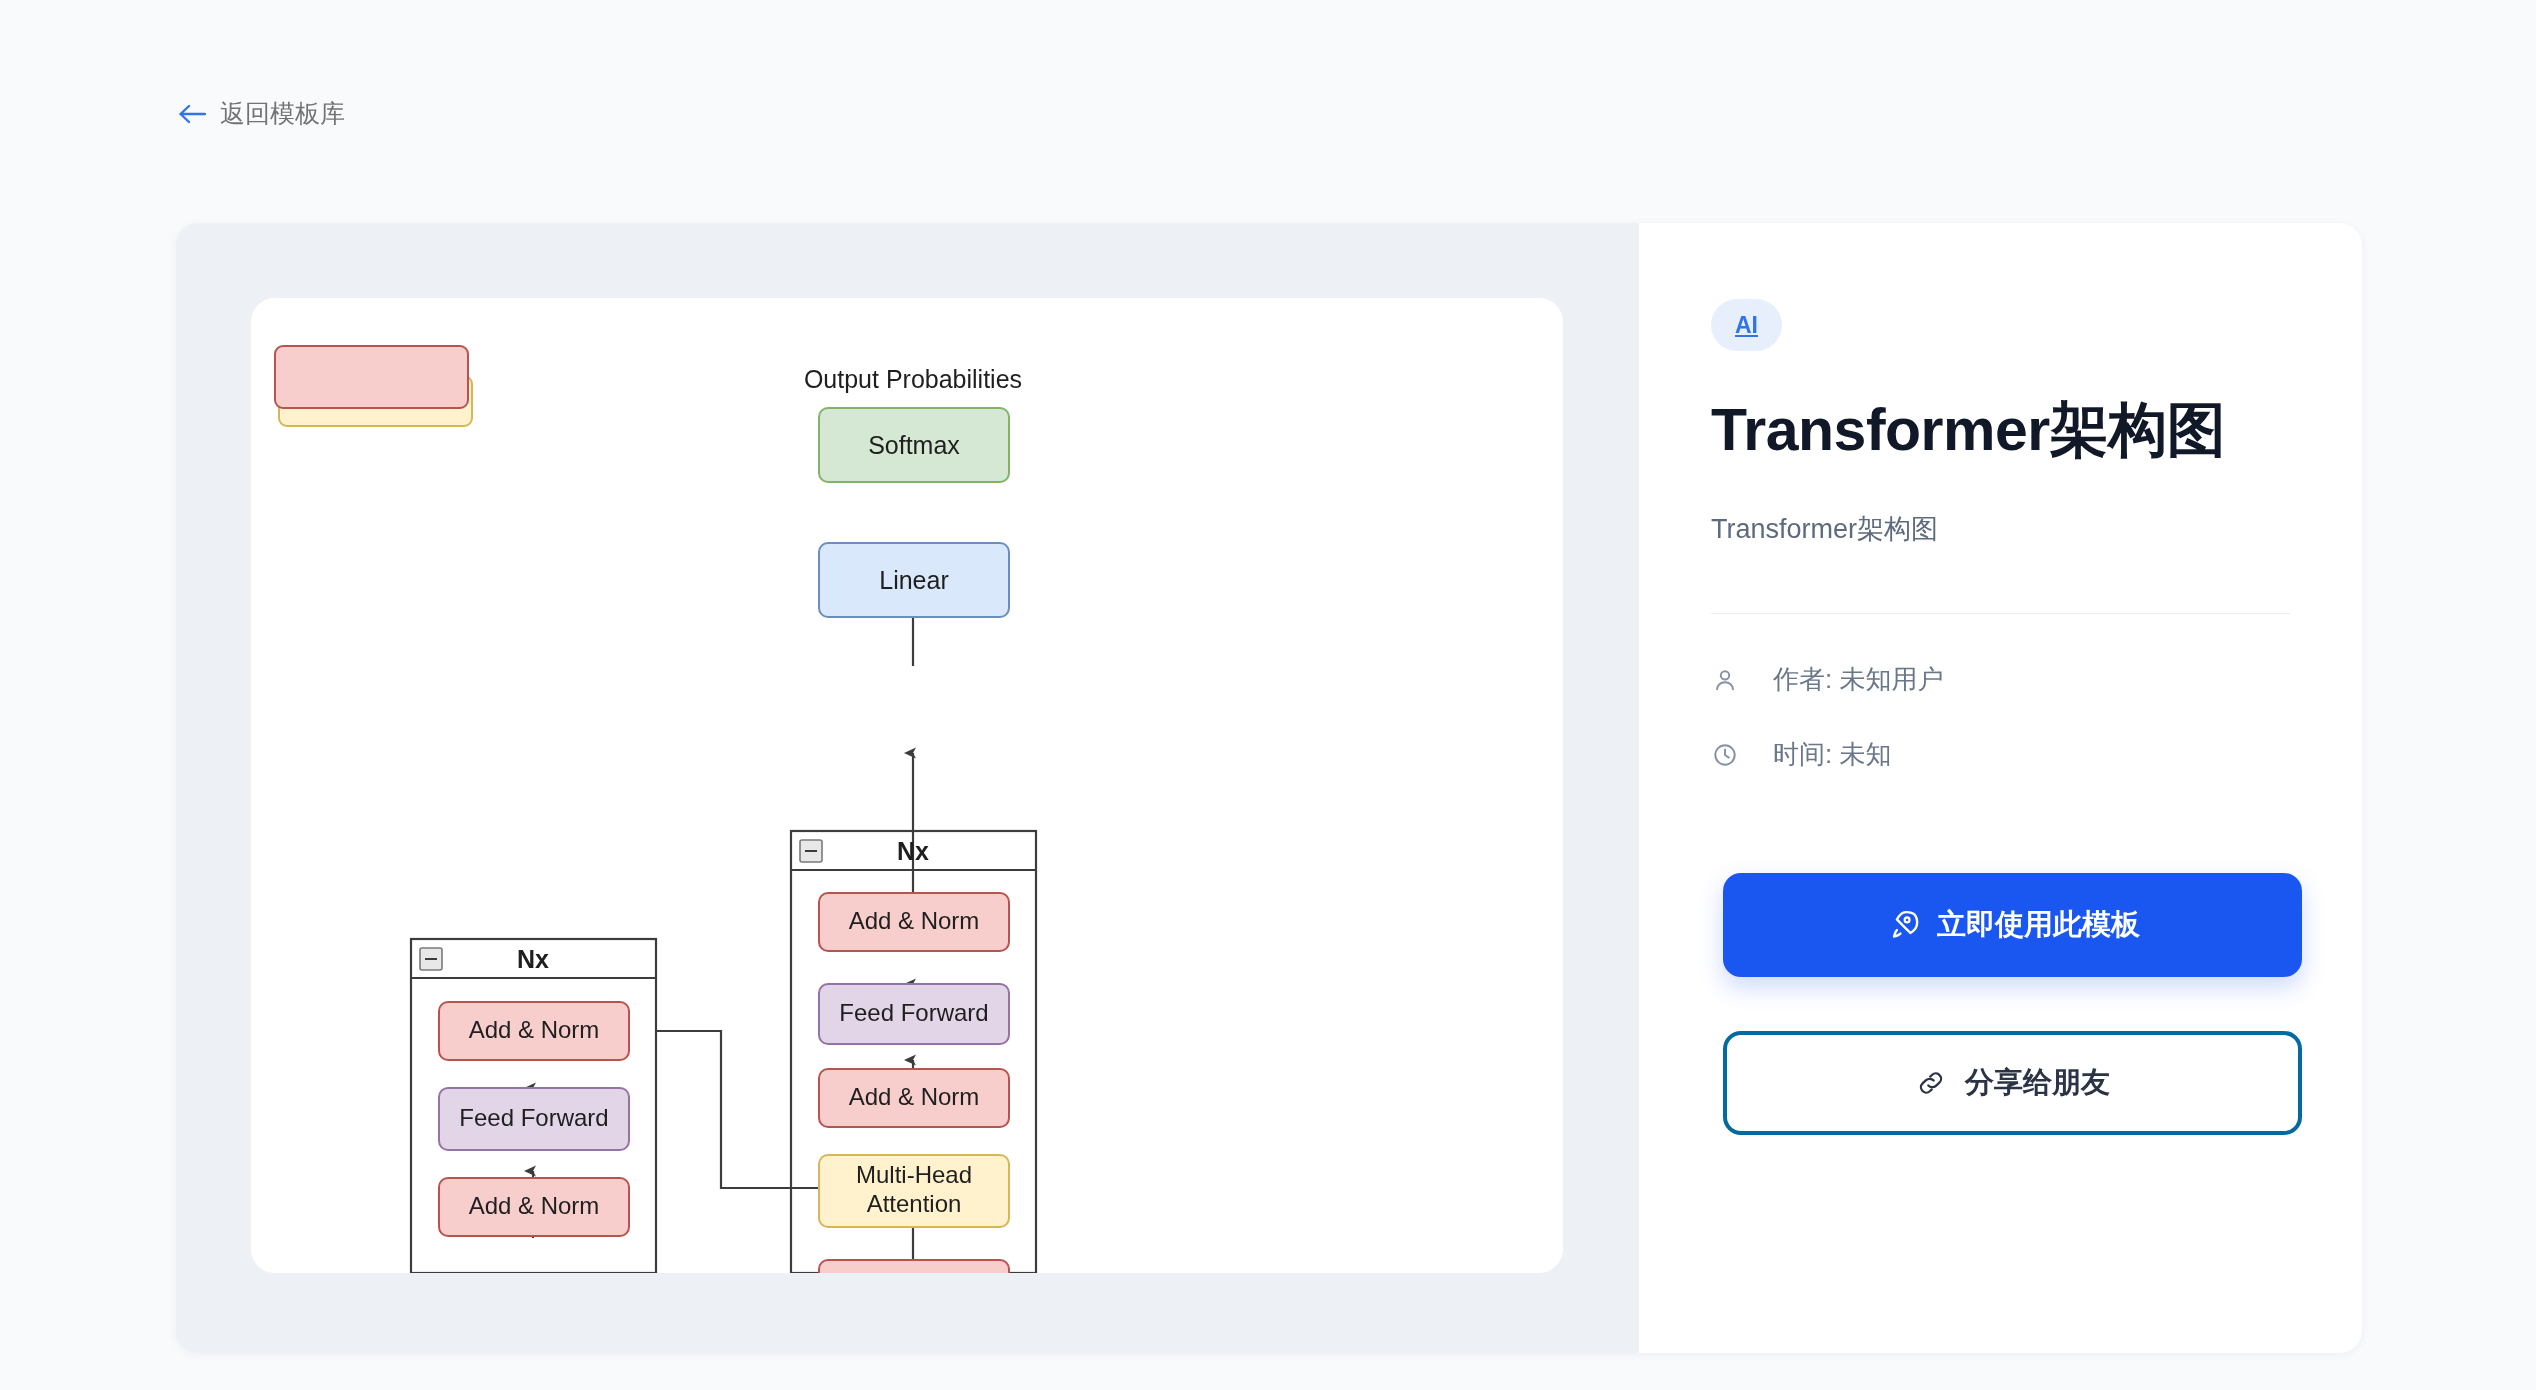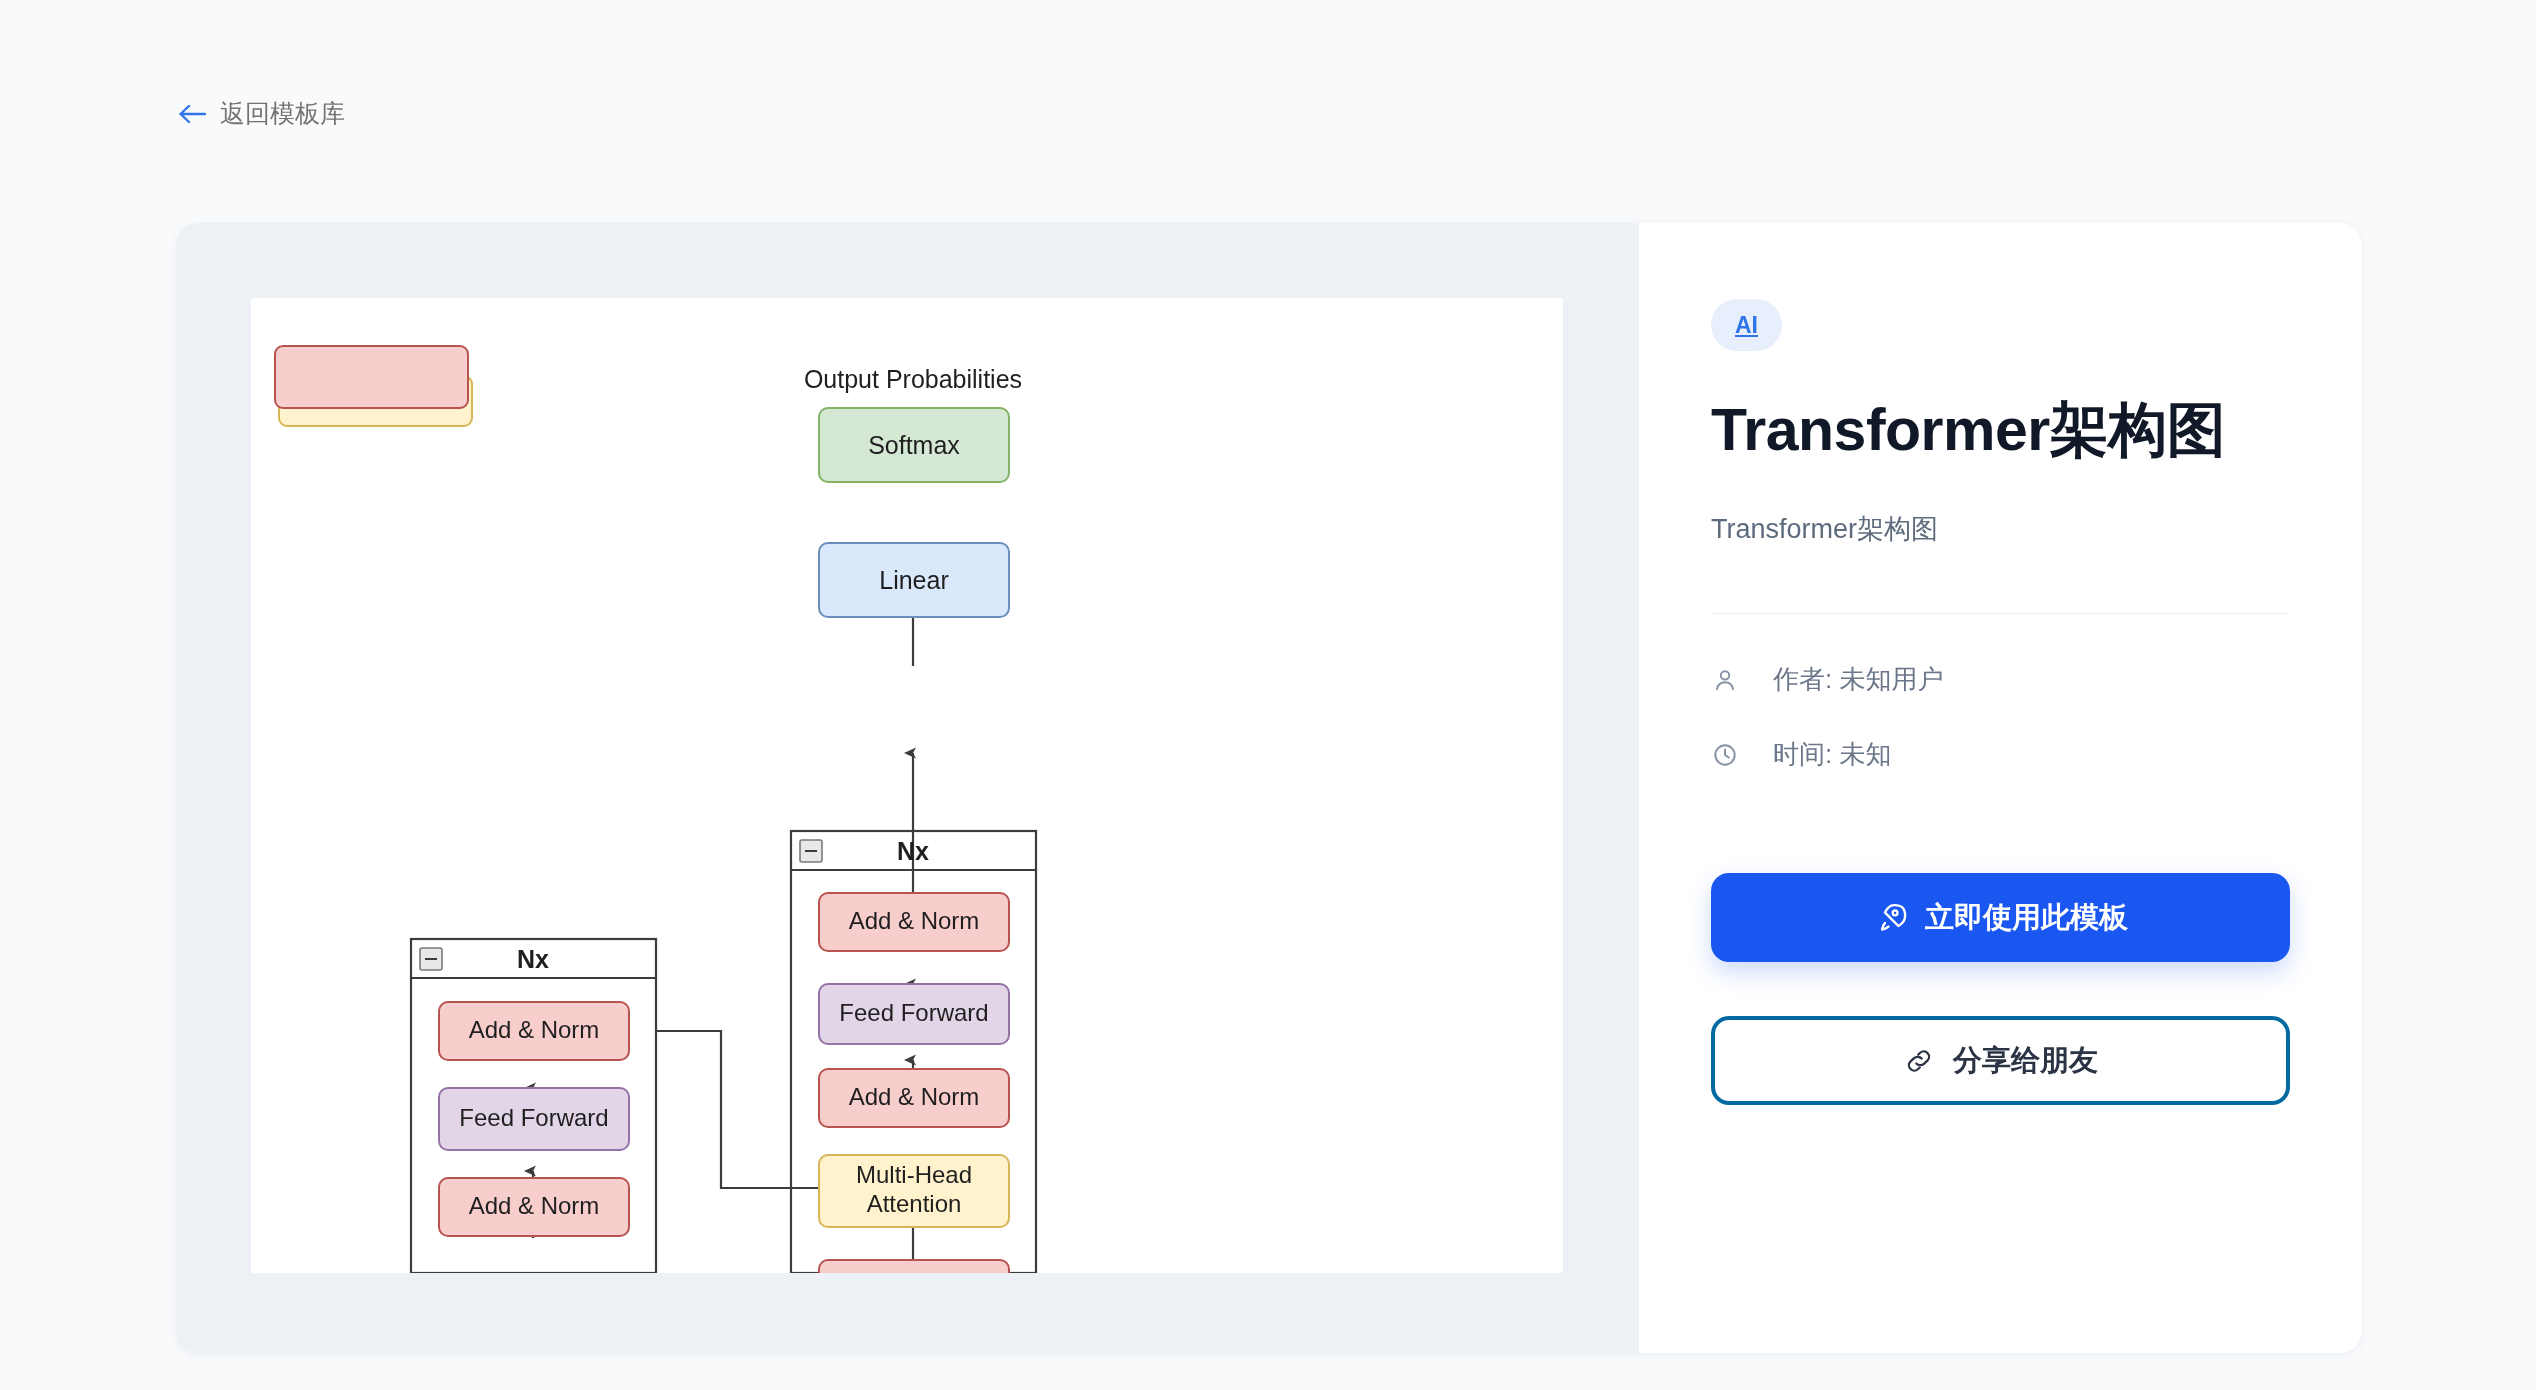--- a/index.html
+++ b/index.html
@@ -33,21 +33,21 @@
   
   .preview-area {
     width: 1462px; height: 100%;
     position: relative;
     padding: 75px 75px 0 75px;
   }
   .canvas {
     position: relative;
     width: 1312px; height: 975px;
     background: #ffffff;
-    border-radius: 3px;
+    border-radius: 24px;
     overflow: hidden;
   }
   .canvas svg { display: block; }
 
   
   .detail-panel {
     flex: 1; height: 100%;
     background: #ffffff;
     border-left: 1px solid #eceff3;
     padding: 76px 72px 0 72px;
@@ -79,25 +79,26 @@
     margin-bottom: 40px;
     color: #6b7789; font-size: 26px;
   }
   .meta-row svg { flex: none; display: block; }
 
   .btn-stack {
     position: absolute; left: 72px; right: 72px; top: 650px;
   }
   .btn {
     display: flex; align-items: center; justify-content: center; gap: 18px;
-    width: 100%; height: 89px;
+    width: 100%; height: 104px;
     border-radius: 18px;
     font-size: 29px; font-weight: bold;
     cursor: pointer; border: none;
     font-family: "Liberation Sans", sans-serif;
+    margin-left: 12px;
   }
   .btn-primary {
     background: #1a56f0; color: #ffffff;
     box-shadow: 0 10px 24px rgba(26,86,240,.22);
   }
   .btn-secondary {
     margin-top: 54px;
     background: #ffffff; color: #2b3444;
     border: 4px solid #0369a1;
   }

